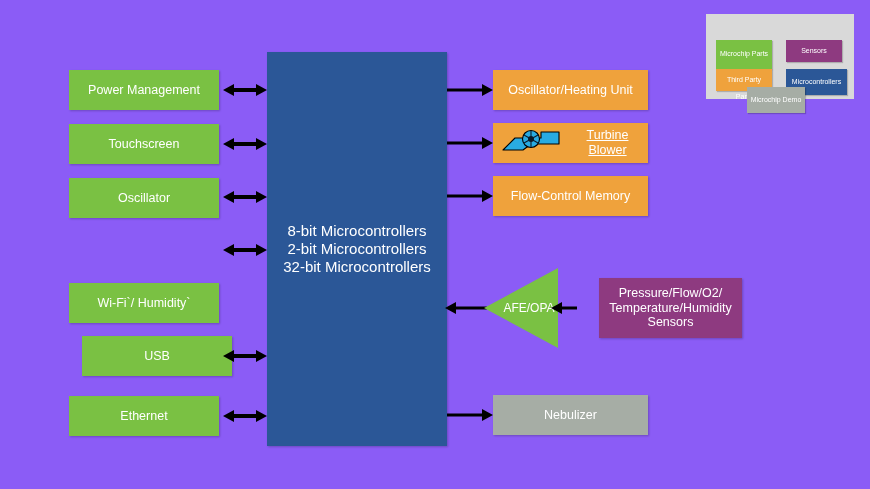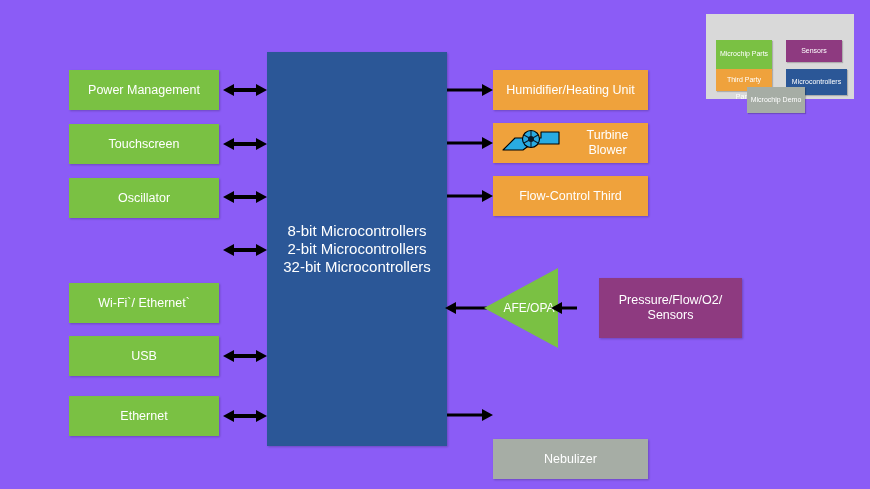--- a/index.html
+++ b/index.html
@@ -32,21 +32,20 @@
     background: #7AC143;
     font-size: 12.5px;
   }
   .orange-blk {
     background: #EFA23C;
     font-size: 12.5px;
   }
   .gray-blk {
     background: #A6ADA5;
     font-size: 12.5px;
-    margin-top: 44px;
   }
   .purple-blk {
     background: #8E3A80;
     font-size: 12.5px;
   }
   .mcu-blk {
     background: #2B5797;
     font-size: 15px;
     flex-direction: column;
   }
@@ -141,24 +140,24 @@
   <div class="blk green-blk" style="left:69px; top:124px; width:150px; height:40px;">
     <span>Touchscreen</span>
   </div>
 
   <div class="blk green-blk" style="left:69px; top:178px; width:150px; height:40px;">
     <span>Oscillator</span>
   </div>
 
 
   <div class="blk green-blk" style="left:69px; top:283px; width:150px; height:40px;">
-    <span>Wi-Fi`/ Ethernet`</span>
-  </div>
-
-  <div class="blk green-blk" style="left:69px; top:336px; width:150px; height:40px;">
+    <span>Wi-Fi`/ Humidity`</span>
+  </div>
+
+  <div class="blk green-blk" style="left:82px; top:336px; width:150px; height:40px;">
     <span>USB</span>
   </div>
 
   <div class="blk green-blk" style="left:69px; top:396px; width:150px; height:40px;">
     <span>Ethernet</span>
   </div>
 
   <div class="arrow" style="left:223px; top:81px; width:44px;">
     <svg width="44" height="18" viewBox="0 0 44 18">
       <path d="M0 9 L11 3 L11 7 L33 7 L33 3 L44 9 L33 15 L33 11 L11 11 L11 15 Z" fill="#000"></path>
@@ -211,44 +210,44 @@
       <path d="M0 7.5 L35 7.5 L35 3 L46 9 L35 15 L35 10.5 L0 10.5 Z" fill="#000"></path>
     </svg>
   </div>
   <div class="arrow" style="left:447px; top:406px; width:46px;">
     <svg width="46" height="18" viewBox="0 0 46 18">
       <path d="M0 7.5 L35 7.5 L35 3 L46 9 L35 15 L35 10.5 L0 10.5 Z" fill="#000"></path>
     </svg>
   </div>
 
   <div class="blk orange-blk" style="left:493px; top:70px; width:155px; height:40px;">
-    <span>Humidifier/Heating Unit</span>
-  </div>
-
-  <div class="blk orange-blk turb-blk" style="left:493px; top:123px; width:155px; height:40px;">
+    <span>Oscillator/Heating Unit</span>
+  </div>
+
+  <div class="blk orange-blk turb-blk" style="left:493px; top:123px; width:155px; height:40px;text-decoration:underline;">
     <span class="turbine-icon">
       <svg width="62" height="30" viewBox="0 0 62 30">
         <path d="M2 22 L14 10 L40 10 L40 4 L58 4 L58 16 L30 16 L22 22 Z" fill="#29ABE2" stroke="#000" stroke-width="1.1" stroke-linejoin="round"></path>
         <circle cx="30" cy="11" r="8.5" fill="#29ABE2" stroke="#000" stroke-width="1.1"></circle>
         <circle cx="30" cy="11" r="3" fill="#0d1b2a"></circle>
         <g stroke="#0d1b2a" stroke-width="1.1">
           <path d="M30 11 L30 3"></path>
             <path d="M30 11 L37 7"></path>
             <path d="M30 11 L37 15"></path>
           <path d="M30 11 L30 19"></path>
             <path d="M30 11 L23 15"></path>
             <path d="M30 11 L23 7"></path>
         </g>
       </svg>
     </span>
     <span>Turbine Blower</span>
   </div>
 
   <div class="blk orange-blk" style="left:493px; top:176px; width:155px; height:40px;">
-    <span>Flow-Control Third</span>
+    <span>Flow-Control Memory</span>
   </div>
 
   <div class="blk gray-blk" style="left:493px; top:395px; width:155px; height:40px;">
     <span>Nebulizer</span>
   </div>
 
   <div class="arrow" style="left:445px; top:299px; width:42px;">
     <svg width="42" height="18" viewBox="0 0 42 18">
       <path d="M42 7.5 L11 7.5 L11 3 L0 9 L11 15 L11 10.5 L42 10.5 Z" fill="#000"></path>
     </svg>
@@ -262,20 +261,21 @@
   </div>
 
   <div class="arrow" style="left:551px; top:299px; width:26px;">
     <svg width="26" height="18" viewBox="0 0 26 18">
       <path d="M26 7.5 L11 7.5 L11 3 L0 9 L11 15 L11 10.5 L26 10.5 Z" fill="#000"></path>
     </svg>
   </div>
 
   <div class="blk purple-blk" style="left:599px; top:278px; width:143px; height:60px; flex-direction:column;">
     <span>Pressure/Flow/O2/</span>
+    <span>Temperature/Humidity</span>
     <span>Sensors</span>
   </div>
 
   <div id="legend">
     <div class="lg lg-green" style="left:10px; top:26px; width:56px; height:29px;">
       <span>Microchip Parts</span>
     </div>
     <div class="lg lg-purple" style="left:80px; top:26px; width:56px; height:22px;">
       <span>Sensors</span>
     </div>

